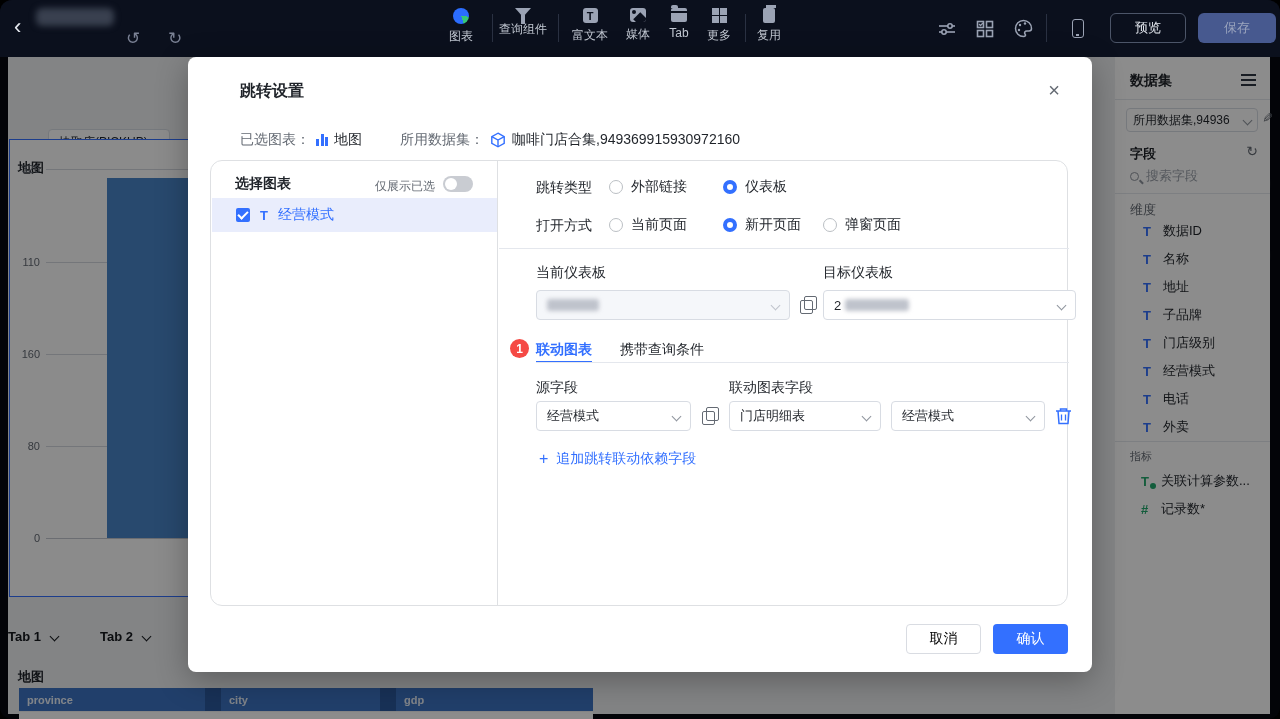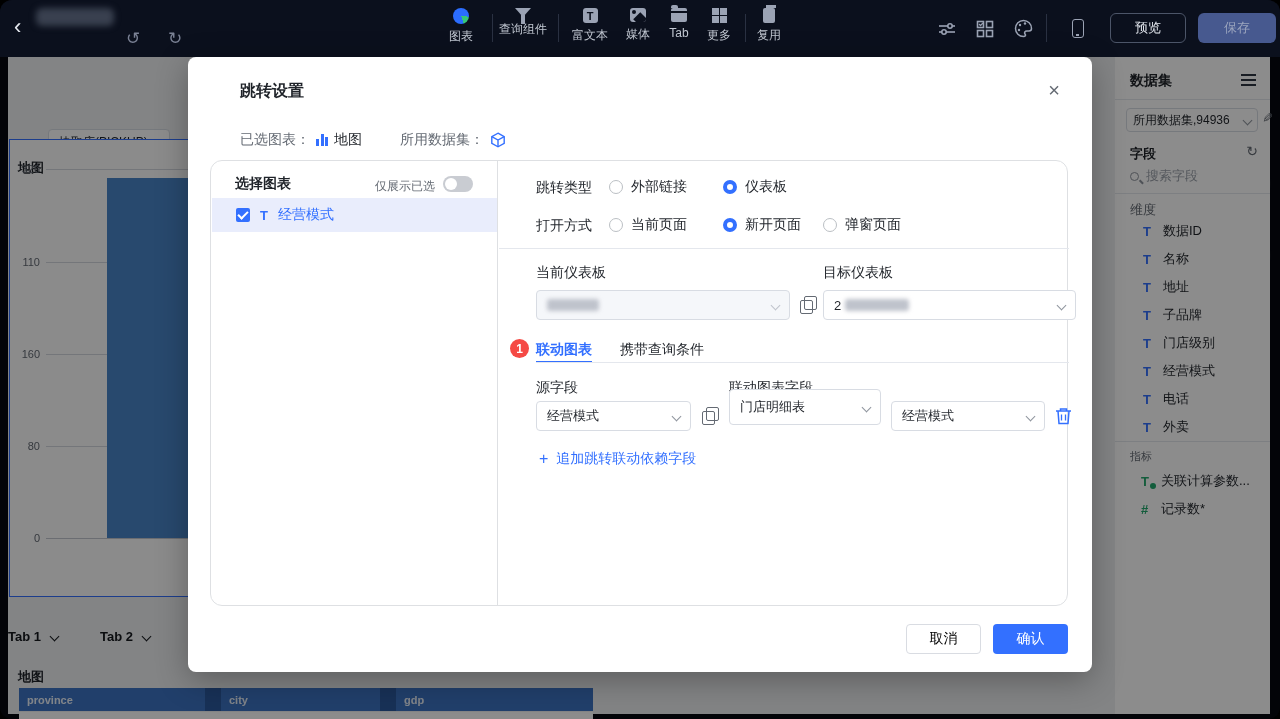--- a/index.html
+++ b/index.html
@@ -282,20 +282,21 @@
         </span>
       <span class="m-label">地图</span>
       <span style="width:26px;"></span>
       <span class="m-gray">所用数据集：</span>
       <svg width="16" height="16" viewBox="0 0 16 16">
           <g stroke="#3370ff" stroke-width="1.4" fill="none">
             <path d="M8 1.2 L14.2 4.6 V11.4 L8 14.8 L1.8 11.4 V4.6 Z"></path>
             <path d="M1.8 4.6 L8 8 L14.2 4.6 M8 8 V14.8"></path>
           </g>
         </svg>
+      <span class="m-label">咖啡门店合集,949369915930972160</span>
     </div>
 
     <div class="box">
 
       <div class="abs" style="left:0;top:0;width:287px;height:100%;border-right:1px solid #dee0e3;">
         <span class="abs" style="left:24px;top:14px;font-size:14px;font-weight:bold;color:#1f2329;">选择图表</span>
         <span class="abs" style="right:62px;top:17px;font-size:12px;color:#646a73;">仅展示已选</span>
         <span class="toggle" style="right:24px;top:15px;"></span>
         <div class="abs" style="left:1px;top:37px;width:285px;height:34px;background:#e9edfc;display:flex;align-items:center;padding:0 24px;gap:10px;">
           <span class="checkbox"></span>
@@ -353,21 +354,21 @@
       <div class="hr" style="left:325px;top:201px;width:533px;"></div>
 
       <span class="abs m-label" style="left:325px;top:218px;">源字段</span>
       <span class="abs m-label" style="left:518px;top:218px;">联动图表字段</span>
 
       <div class="sel" style="left:325px;top:240px;width:155px;height:30px;">
           <span class="val">经营模式</span>
           <span class="chev"></span>
         </div>
       <span class="copy-ic" style="left:491px;top:246px;"></span>
-      <div class="sel" style="left:518px;top:228px;width:152px;height:36px;">
+      <div class="sel" style="left:518px;top:240px;width:152px;height:30px;">
           <span class="val">门店明细表</span>
           <span class="chev"></span>
         </div>
       <div class="sel" style="left:680px;top:240px;width:154px;height:30px;">
           <span class="val">经营模式</span>
           <span class="chev"></span>
         </div>
       <svg class="abs" style="left:844px;top:246px;cursor:pointer;" width="17" height="18" viewBox="0 0 17 18">
           <g stroke="#3370ff" stroke-width="1.5" fill="none">
             <path d="M1 4 h15 M5.5 4 V2 h6 v2 M3 4 l1 12.5 h9 l1-12.5"></path>

